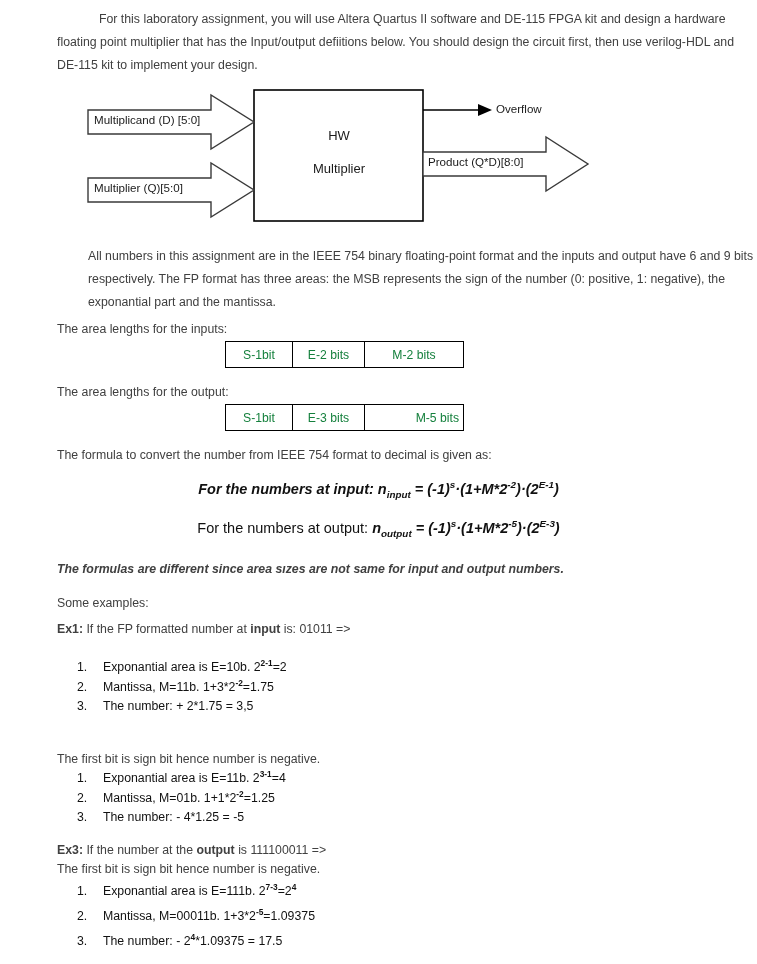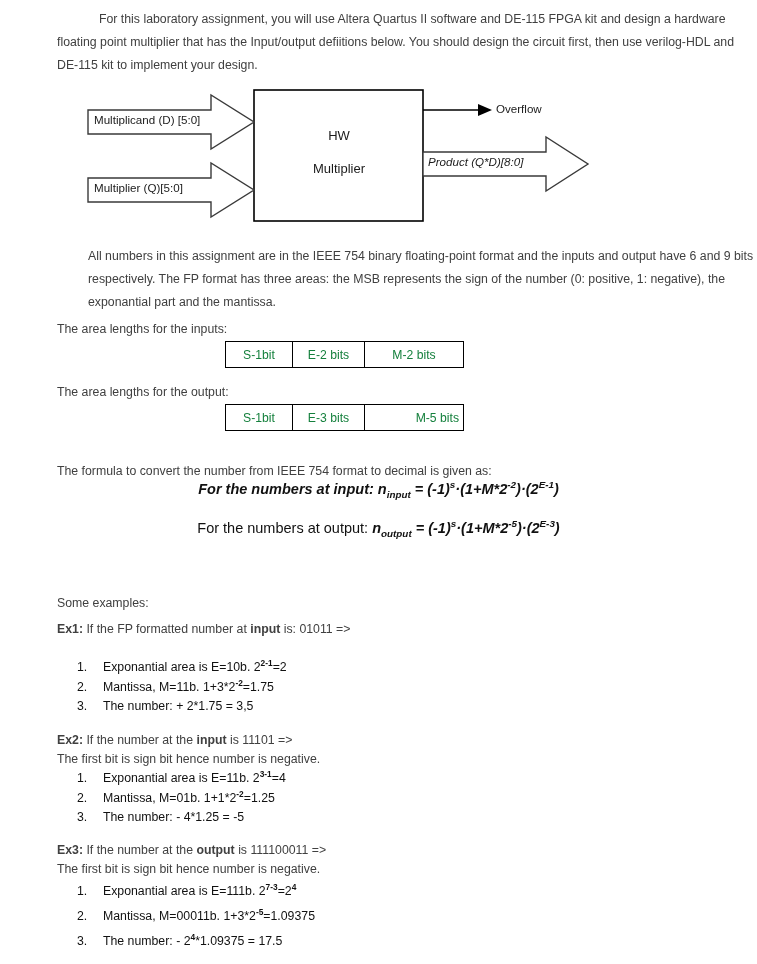--- a/index.html
+++ b/index.html
@@ -130,21 +130,21 @@
 
       <polygon fill="#ffffff" stroke="#3a3a3a" stroke-width="1.4" points="343,70 466,70 466,55 508,82 466,109 466,94 343,94"></polygon>
     </svg>
 
     <div class="hwtext" style="left:174px; top:46px;">HW</div>
     <div class="hwtext" style="left:174px; top:79px;">Multiplier</div>
 
     <div class="dlabel" style="left:14px; top:31px; width:122px; height:17px;">Multiplicand (D) [5:0]</div>
     <div class="dlabel" style="left:14px; top:99px; width:122px; height:17px;">Multiplier (Q)[5:0]</div>
     <div class="dlabel" style="left:416px; top:20px;">Overflow</div>
-    <div class="dlabel" style="left:348px; top:73px; width:122px; height:17px;font-style:italic;">Product (Q*D)[8:0]</div>
+    <div class="dlabel" style="left:348px; top:73px; width:122px; height:17px;">Product (Q*D)[8:0]</div>
   </div>
 
   <div class="para" style="left:68px; top:245px; width:690px;margin-left:20px;">
     <span>All numbers in this assignment are in the IEEE 754 binary floating-point format and the inputs and output have 6</span>
     <span>and 9 bits respectively. The FP format has three areas: the MSB represents the sign of the number (0: positive, 1:</span>
     <span>negative), the exponantial part and the mantissa.</span>
   </div>
 
   <div class="para" style="left:57px; top:318px; width:400px;">The area lengths for the inputs:</div>
 
@@ -163,51 +163,49 @@
   <table class="bittable" style="left:225px; top:404px;">
     <tbody>
         <tr>
       <td style="width:58px;">S-1bit</td>
       <td style="width:63px;">E-3 bits</td>
       <td style="width:90px;text-align:right;">M-5 bits</td>
     </tr>
   </tbody>
     </table>
 
-  <div class="para" style="left:57px; top:444px; width:690px;margin-top:16px;">The formula to convert the number from IEEE 754 format to decimal is given as:</div>
+  <div class="para" style="left:57px; top:444px; width:690px;">The formula to convert the number from IEEE 754 format to decimal is given as:</div>
 
   <div class="formula" style="top:481px;">
     <span class="lead-i">For the numbers at input: </span><span class="expr"><span>n</span><sub style="font-weight:bold;">input</sub><span> = (-1)</span><sup>s</sup><span>·(1+M*2</span><sup>-2</sup><span>)·(2</span><sup>E-1</sup><span>)</span></span>
   </div>
 
   <div class="formula" style="top:520px;">
     <span class="lead-r">For the numbers at output: </span><span class="expr"><span>n</span><sub style="font-weight:bold;">output</sub><span> = (-1)</span><sup>s</sup><span>·(1+M*2</span><sup>-5</sup><span>)·(2</span><sup>E-3</sup><span>)</span></span>
   </div>
 
+  <div class="para i" style="left:57px; top:558px; width:690px; font-weight:bold;">The formulas are different since area sızes are not same for input and output numbers.</div>
 
   <div class="para" style="left:57px; top:592px; width:400px;">Some examples:</div>
 
   <div class="para" style="left:57px; top:620px; width:600px; line-height:19px;">
     <b>Ex1:</b><span> If the FP formatted number at </span><b>input</b><span> is: 01011 =&gt;</span>
   </div>
   <ul class="olist" style="left:57px; top:658px;">
     <li>
       <span class="num">1.</span><span>Exponantial area is E=10b. 2</span><sup>2-1</sup><span>=2</span>
     </li>
     <li>
       <span class="num">2.</span><span>Mantissa, M=11b. 1+3*2</span><sup>-2</sup><span>=1.75</span>
     </li>
     <li>
       <span class="num">3.</span><span>The number: + 2*1.75 = 3,5</span>
     </li>
   </ul>
 
-  <div class="para" style="left:57px; top:731px; width:600px; line-height:19px;">
-    <b>Ex2:</b><span> If the number at the </span><b>input</b><span> is 11101 =&gt;</span>
-  </div>
   <div class="para" style="left:57px; top:750px; width:600px; line-height:19px;">The first bit is sign bit hence number is negative.</div>
   <ul class="olist" style="left:57px; top:769px;">
     <li>
       <span class="num">1.</span><span>Exponantial area is E=11b. 2</span><sup>3-1</sup><span>=4</span>
     </li>
     <li>
       <span class="num">2.</span><span>Mantissa, M=01b. 1+1*2</span><sup>-2</sup><span>=1.25</span>
     </li>
     <li>
       <span class="num">3.</span><span>The number: - 4*1.25 = -5</span>

